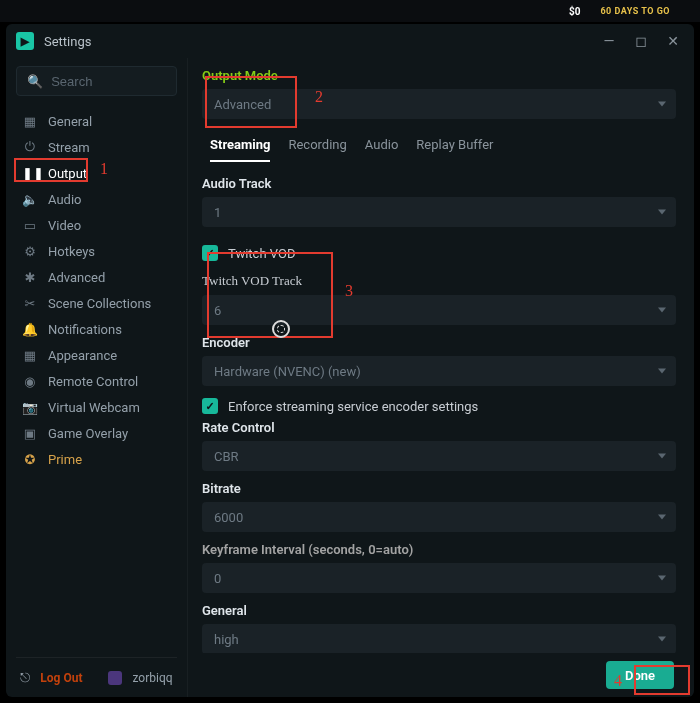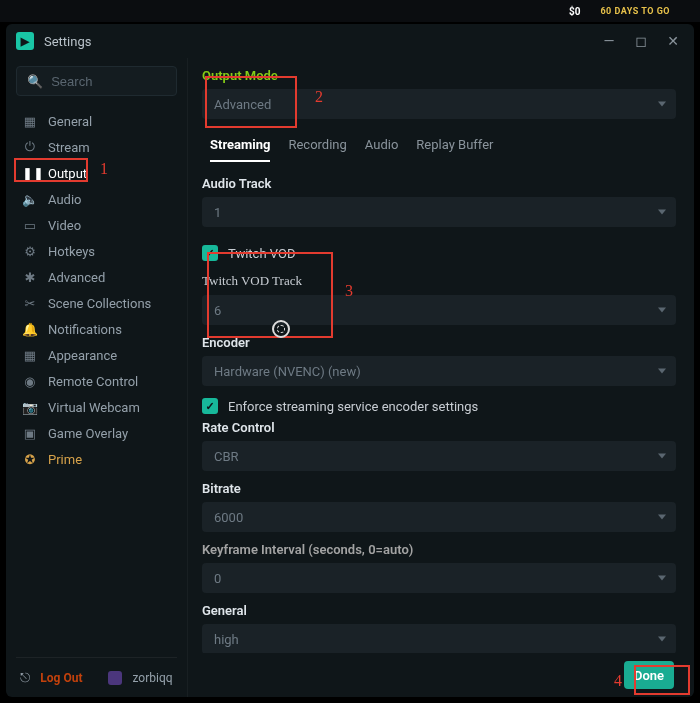--- a/index.html
+++ b/index.html
@@ -147,21 +147,21 @@
   }
   .footer {
     height: 44px;
     display: flex; align-items: center; justify-content: flex-end;
     padding: 0 6px;
   }
   .done-btn {
     background: #19ac92;
     color: #fff;
     border-radius: 4px;
-    width: 50px; height: 28px;
+    width: 68px; height: 28px;
     display: flex; align-items: center; justify-content: center;
     font-size: 13px; font-weight: 600;
   }
   .overlay-box {
     position: absolute;
     border: 2px solid #e33b2f;
     pointer-events: none;
   }
   .overlay-label {
     position: absolute;

